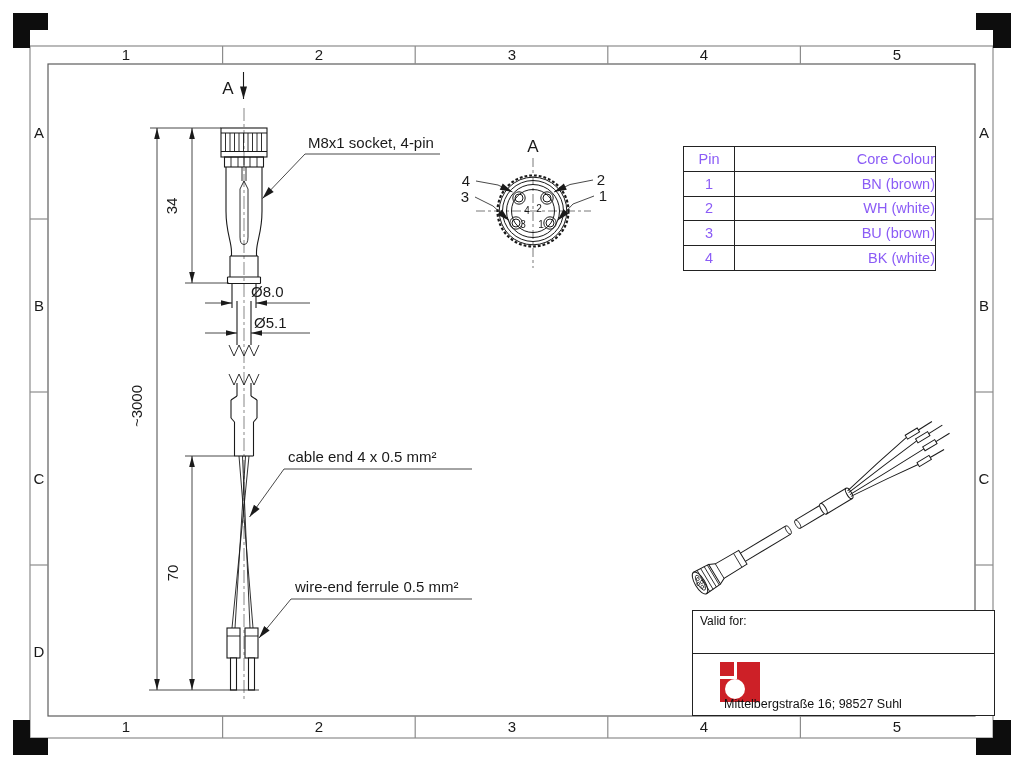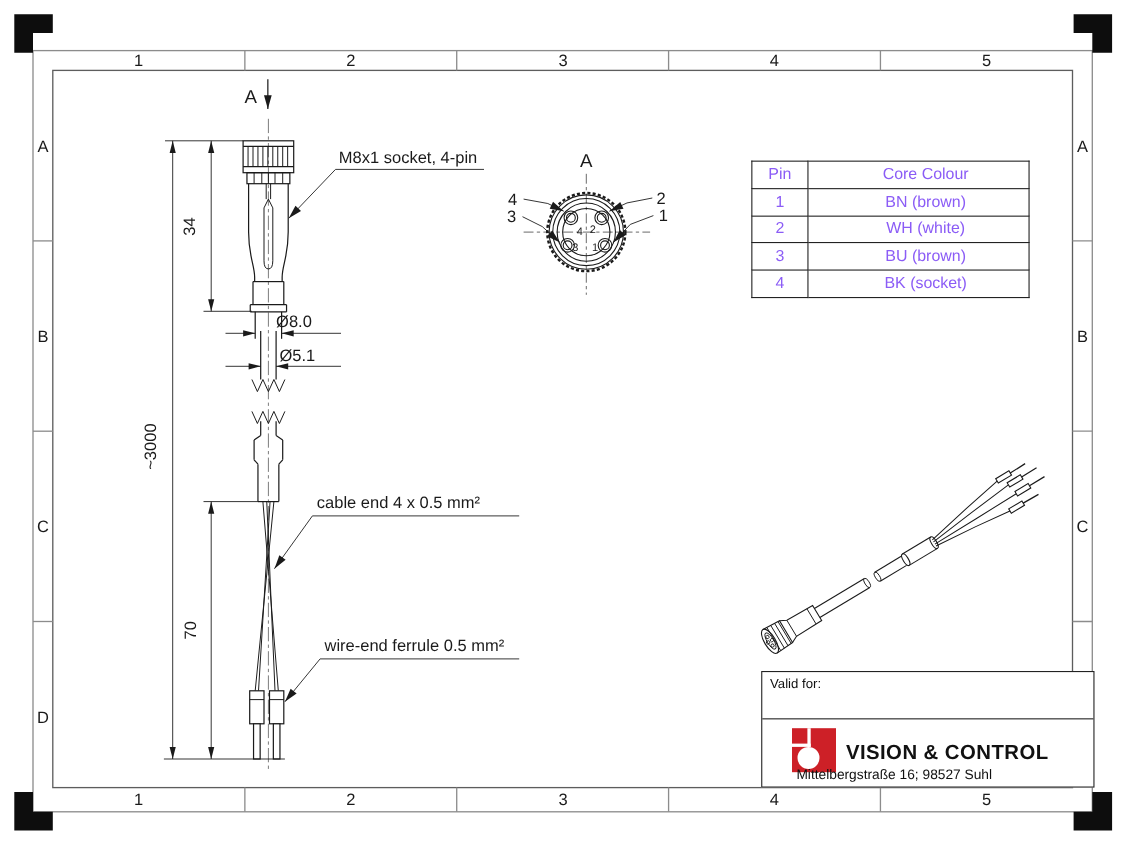--- a/index.html
+++ b/index.html
@@ -5,21 +5,21 @@
   html,body{margin:0;padding:0;background:#ffffff;}
   body{width:1024px;height:768px;position:relative;font-family:"Liberation Sans",sans-serif;overflow:hidden;}
   .sheet{position:absolute;inset:0;background:#fff;}
   svg text{fill:#1a1a1a;}
 
   
   .pin-table{position:absolute;left:683px;top:146px;width:253px;border-collapse:collapse;
              font-size:14.5px;color:#8b5cf6;background:#fff;}
   .pin-table td{border:1.2px solid #222;height:23.8px;padding:0;}
   .pin-table td.c-pin{width:50px;text-align:center;}
-  .pin-table td.c-col{padding-left:13px;text-align:center;}
+  .pin-table td.c-col{padding-left:13px;text-align:right;}
 
   
   .title-block{position:absolute;left:672px;top:610px;width:301px;height:104px;
                border:1.2px solid #222;background:#fff;color:#111;margin-left:20px;}
   .tb-top{height:42px;border-bottom:1.2px solid #222;position:relative;}
   .tb-valid{position:absolute;left:7px;top:3px;font-size:12px;}
   .tb-item{position:absolute;left:7px;top:19px;font-size:15px;}
   .tb-bottom{position:relative;height:60px;}
   .logo{position:absolute;left:27px;top:8px;width:40px;height:40px;background:#cd2027;}
   .logo .gap-v{position:absolute;left:13.5px;top:0;width:3.2px;height:16.5px;background:#fff;}
@@ -316,34 +316,33 @@
     <tr>
       <td class="c-pin">2</td>
       <td class="c-col">WH (white)</td>
     </tr>
     <tr>
       <td class="c-pin">3</td>
       <td class="c-col">BU (brown)</td>
     </tr>
     <tr>
       <td class="c-pin">4</td>
-      <td class="c-col">BK (socket)</td>
+      <td class="c-col">BK (white)</td>
     </tr>
   </tbody>
 </table>
 
 
 <div class="title-block">
   <div class="tb-top">
     <div class="tb-valid">Valid for:</div>
   </div>
   <div class="tb-bottom">
     <div class="logo" style="background: rgb(205, 32, 39);">
       <div class="gap-v"></div>
       <div class="gap-h"></div>
       <div class="dot"></div>
     </div>
-    <div class="tb-company">VISION &amp; CONTROL</div>
     <div class="tb-address">Mittelbergstraße 16; 98527 Suhl</div>
   </div>
 </div>
 
 </div>
 
 </body></html>

